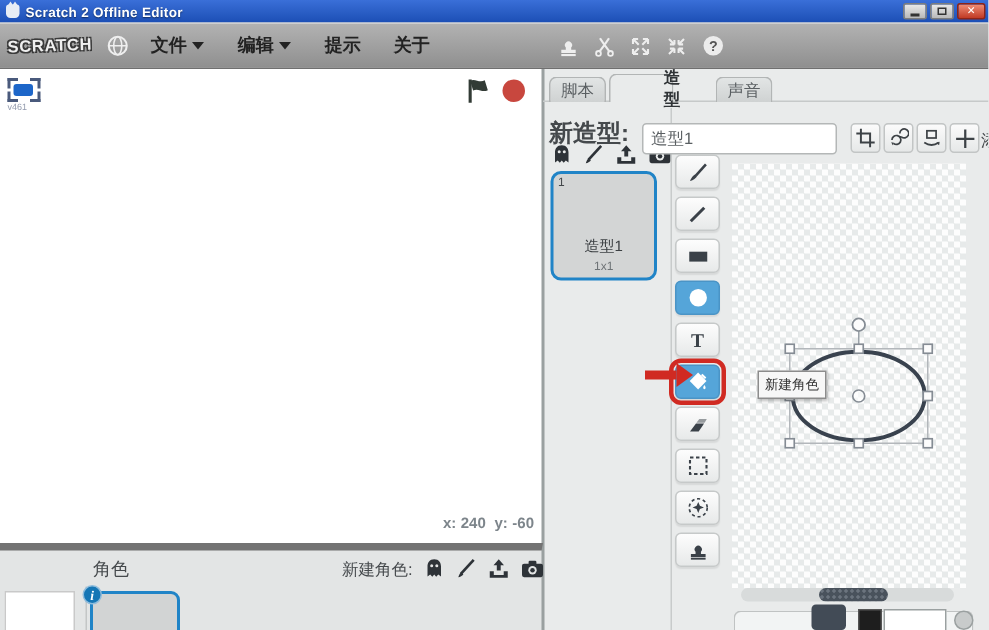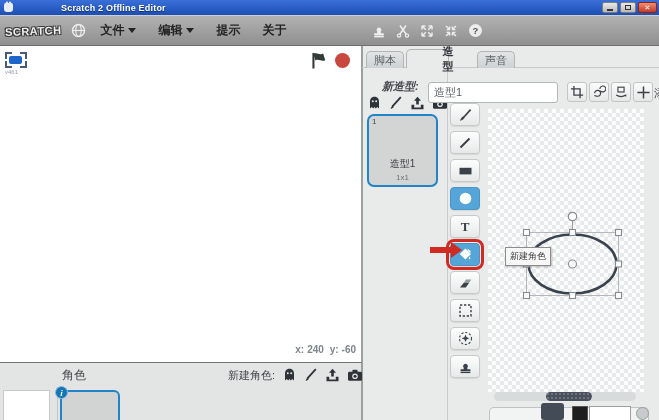--- a/index.html
+++ b/index.html
@@ -12,21 +12,21 @@
   
   .titlebar{left:0;top:0;width:659px;height:15px;
     background:linear-gradient(#3a6fd8,#1c4fb5);color:#fff;
     display:flex;align-items:center;padding-left:4px;box-sizing:border-box;}
   .app-icon{width:9px;height:9px;background:#e8edf5;border-radius:2px 2px 3px 3px;
     margin-right:4px;position:relative;}
   .app-icon::before{content:"";position:absolute;top:-2px;left:1px;border-left:2px solid transparent;
     border-right:2px solid transparent;border-bottom:3px solid #e8edf5;}
   .app-icon::after{content:"";position:absolute;top:-2px;right:1px;border-left:2px solid transparent;
     border-right:2px solid transparent;border-bottom:3px solid #e8edf5;}
-  .title-text{font-size:9px;font-weight:bold;text-shadow:0 1px 1px rgba(0,0,0,.5);letter-spacing:.2px;margin-left:44px;}
+  .title-text{font-size:9px;font-weight:bold;text-shadow:0 1px 1px rgba(0,0,0,.5);letter-spacing:.2px;}
   .winbtns{position:absolute;right:2px;top:2px;display:flex;gap:2px;}
   .winbtn{width:16px;height:11px;border:1px solid #7d7d7d;border-radius:2px;
     background:linear-gradient(#e9e9e9,#b9b9b9);box-sizing:border-box;
     display:flex;align-items:center;justify-content:center;font-size:7px;color:#333;line-height:1;}
   .winbtn.close{width:19px;background:linear-gradient(#ef8d75,#c03a25);color:#fff;border-color:#8d2417;}
   .glyph-min{width:6px;height:2px;background:#333;margin-top:4px;}
   .glyph-max{width:6px;height:5px;border:1px solid #333;box-sizing:border-box;}
 
   
   .menubar{left:0;top:15px;width:659px;height:31px;
@@ -59,21 +59,21 @@
   .coords{left:0;top:344px;width:356px;height:16px;text-align:right;
     font-size:10px;font-weight:bold;color:#7d858b;}
   .coords span{margin-left:3px;}
   .collapse-arrow{left:363px;top:348px;width:10px;height:13px;background:#d4d7d7;
     border:1px solid #aeb1b1;box-sizing:border-box;display:flex;align-items:center;justify-content:center;}
   .collapse-arrow::before{content:"";border-top:3px solid transparent;border-bottom:3px solid transparent;
     border-right:4px solid #5a5f62;}
 
   
   .sprite-panel{left:0;top:362px;width:362px;height:58px;background:#e3e5e5;
-    border-top:1px solid #737373;border-right:1px solid #9aa0a0;box-sizing:border-box;}
+    border-top:5px solid #737373;border-right:1px solid #9aa0a0;box-sizing:border-box;}
   .sprite-header{position:absolute;left:0;top:0;width:100%;height:24px;display:flex;align-items:center;}
   .sprite-title{position:absolute;left:62px;font-size:12px;color:#45494c;}
   .new-sprite-label{position:absolute;left:228px;font-size:11px;color:#45494c;}
   .hdr-icons{position:absolute;left:282px;top:4px;display:flex;gap:7px;align-items:center;color:#2e3338;}
   .sprite-divider{position:absolute;left:57px;top:24px;width:1px;height:34px;background:#c3c6c6;}
   .stage-thumb{position:absolute;left:3px;top:27px;width:45px;height:31px;background:#fff;border:1px solid #c9c9c9;}
   .sprite-thumb{position:absolute;left:60px;top:27px;width:56px;height:31px;background:#d2d4d4;
     border:2px solid #2084c7;border-radius:6px;}
   .info-badge{position:absolute;left:55px;top:23px;width:13px;height:13px;border-radius:50%;
     background:#1576b5;border:1px solid #8fbcdc;color:#fff;font-size:9px;font-weight:bold;
@@ -85,21 +85,21 @@
     border-left:1px solid #9aa0a0;box-sizing:border-box;}
   .tabline{left:362px;top:67px;width:297px;height:1px;background:#c6c9c9;}
   .tab{box-sizing:border-box;border:1px solid #b2b5b5;border-bottom:none;border-radius:5px 5px 0 0;
     font-size:11px;color:#5a5f62;display:flex;align-items:center;justify-content:center;
     background:linear-gradient(#e2e5e5,#cfd2d2);}
   .tab.active{background:#e9ebeb;color:#303437;font-weight:bold;z-index:3;padding-left:41px;}
   .tab1{left:366px;top:51px;width:38px;height:17px;justify-content:center;}
   .tab2{left:406px;top:49px;width:40px;height:19px;}
   .tab3{left:448px;top:51px;width:38px;height:17px;margin-left:29px;}
 
-  .new-costume-label{left:382px;top:79px;font-size:11px;font-weight:bold;color:#45494c;font-style:italic;}
+  .new-costume-label{left:366px;top:79px;font-size:16px;font-weight:bold;color:#45494c;}
   .costume-icons{left:367px;top:95px;display:flex;gap:7px;align-items:center;color:#2e3338;}
   .costume-card{left:367px;top:114px;width:71px;height:73px;background:#d3d5d5;
     border:2px solid #2084c7;border-radius:7px;box-sizing:border-box;}
   .costume-index{position:absolute;left:3px;top:1px;font-size:8px;color:#44484b;}
   .costume-name{position:absolute;left:0;bottom:14px;width:100%;text-align:center;font-size:10px;color:#3b3f42;}
   .costume-size{position:absolute;left:0;bottom:3px;width:100%;text-align:center;font-size:8px;color:#6e7376;}
   .paint-divider{left:447px;top:72px;width:1px;height:348px;background:#c8cbcb;}
 
   
   .name-input{left:428px;top:82px;width:130px;height:21px;box-sizing:border-box;

